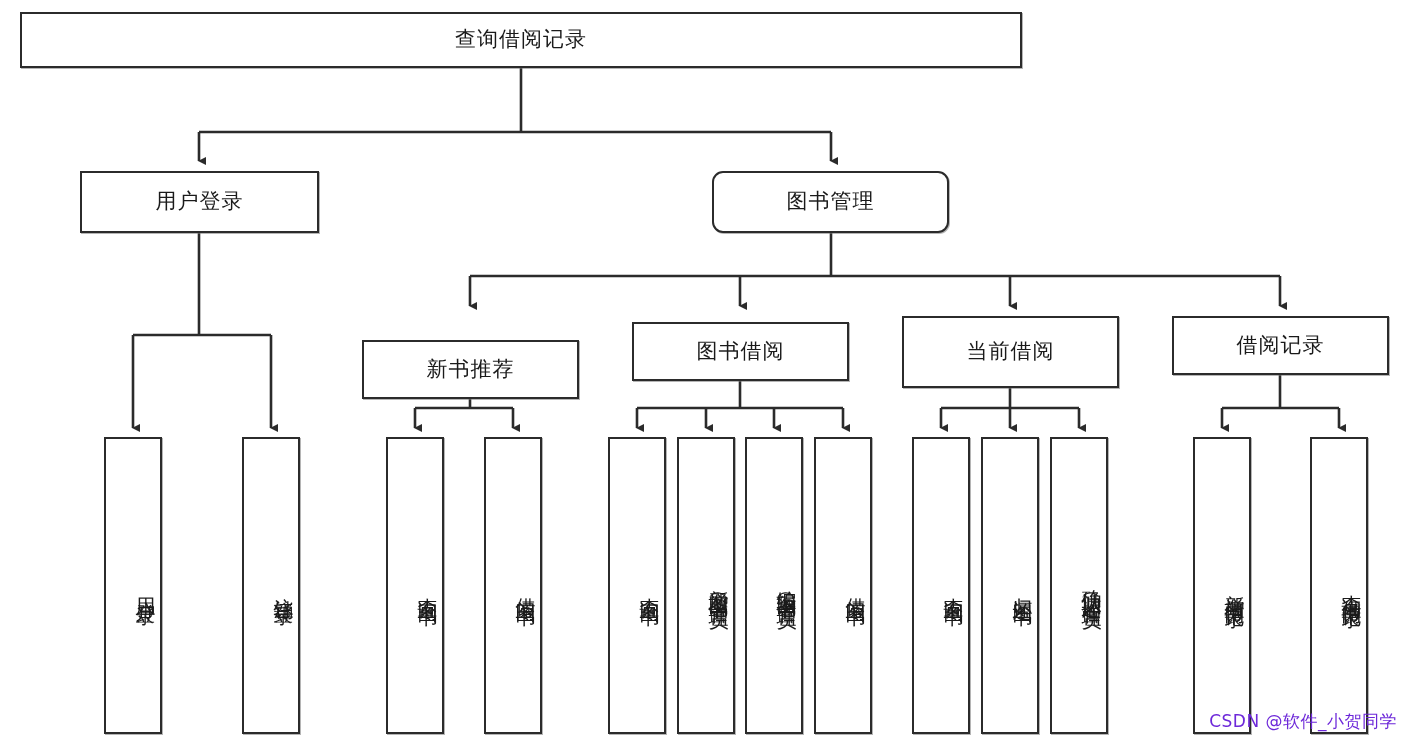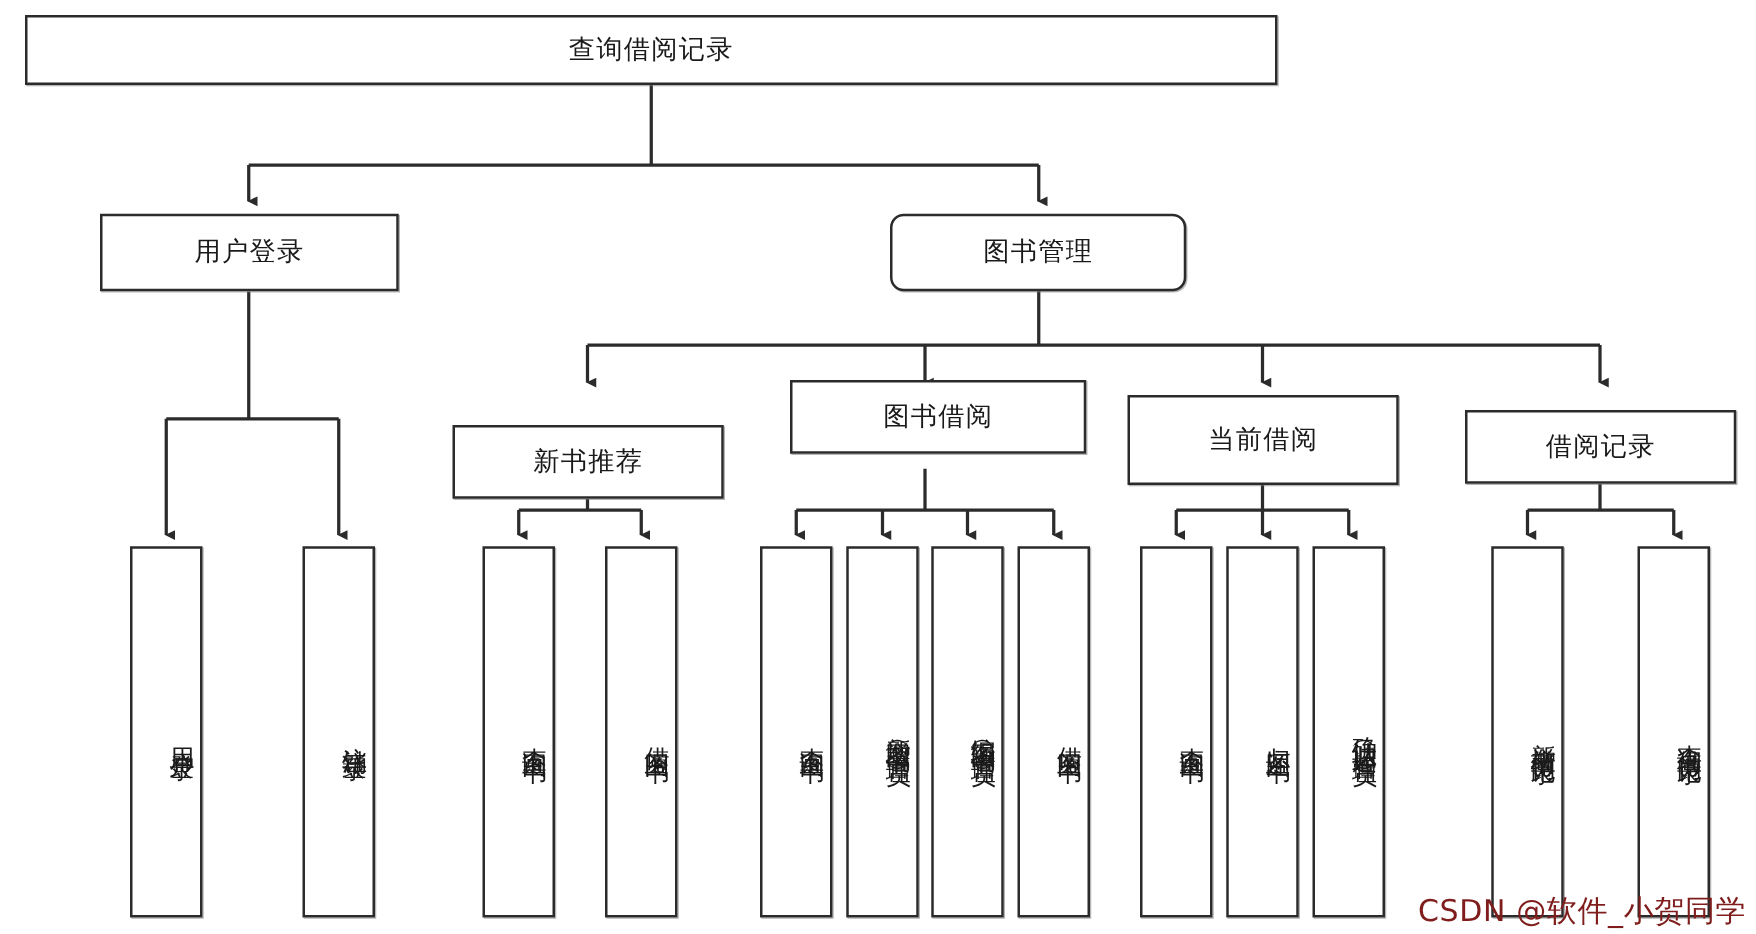--- a/index.html
+++ b/index.html
@@ -52,23 +52,23 @@
   }
   #connectors {
     position: absolute;
     left: 0; top: 0;
     width: 1405px; height: 747px;
     pointer-events: none;
   }
   .watermark {
     position: absolute;
     right: 8px;
-    bottom: 2px;
-    font-size: 24px;
-    color: #7f1d1d;
+    bottom: 14px;
+    font-size: 17px;
+    color: #6d28d9;
     letter-spacing: 0.5px;
     white-space: nowrap;
   }
 </style>
 </head>
 <body>
 
 <div id="diagram">
 
   <svg id="connectors" viewBox="0 0 1405 747" xmlns="http://www.w3.org/2000/svg">
@@ -128,27 +128,27 @@
   <div class="node h-node" style="left:80px; top:171px; width:239px; height:62px;">
     <span>用户登录</span>
   </div>
   <div class="node h-node" style="left:712px; top:171px; width:237px; height:62px;border-radius:11px;">
     <span>图书管理</span>
   </div>
 
   <div class="node h-node" style="left:362px; top:316px; width:217px; height:59px;margin-top:24px;">
     <span>新书推荐</span>
   </div>
-  <div class="node h-node" style="left:632px; top:304px; width:237px; height:59px;text-align:center;">
+  <div class="node h-node" style="left:632px; top:322px; width:217px; height:59px;text-align:center;">
     <span>图书借阅</span>
   </div>
   <div class="node h-node" style="left:902px; top:316px; width:217px; height:72px;justify-content:center;">
     <span>当前借阅</span>
   </div>
-  <div class="node h-node" style="left:1172px; top:328px; width:217px; height:59px;">
+  <div class="node h-node" style="left:1172px; top:316px; width:217px; height:59px;">
     <span>借阅记录</span>
   </div>
 
   <div class="node v-node" style="left:104px; top:437px; width:58px; height:297px;">
     <span class="vtext">用户登录</span>
   </div>
   <div class="node v-node" style="left:242px; top:437px; width:58px; height:297px;">
     <span class="vtext">注销登录</span>
   </div>
 

